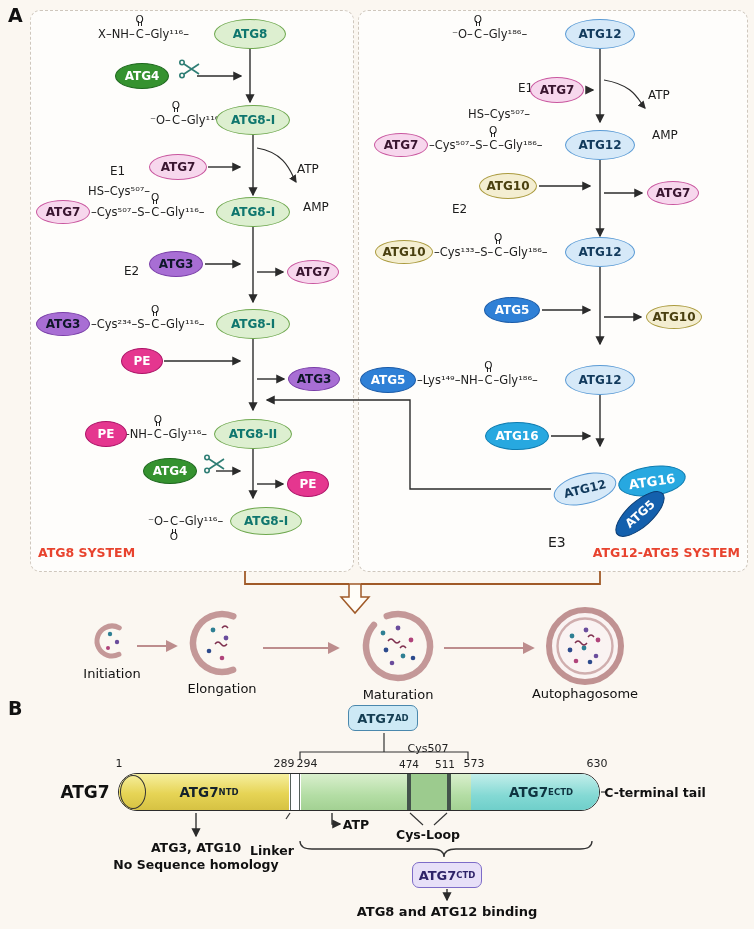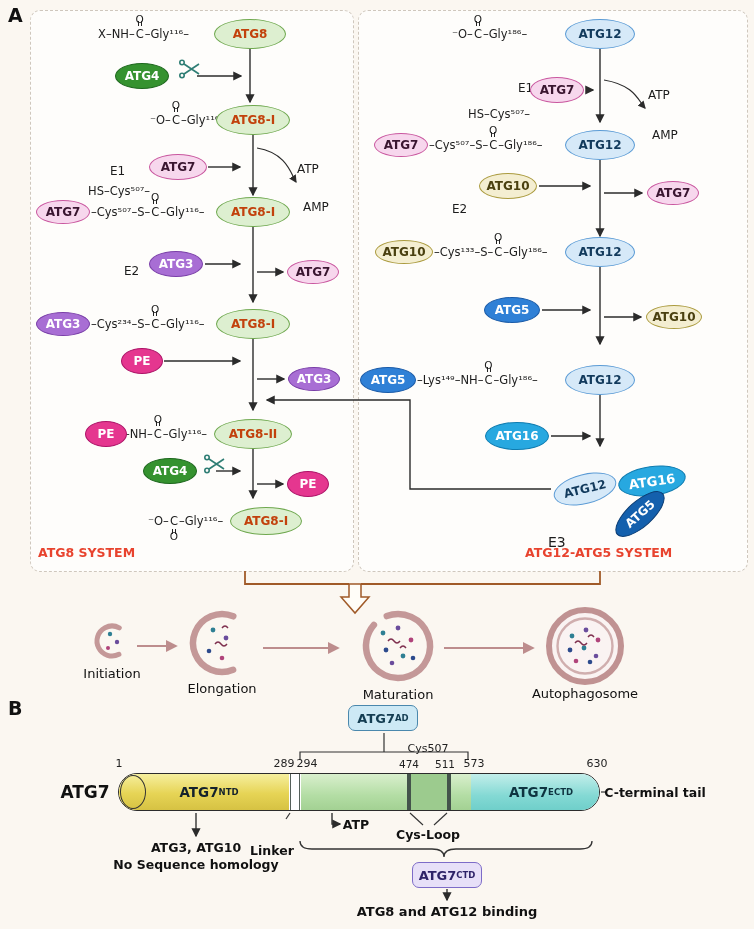--- a/index.html
+++ b/index.html
@@ -11,24 +11,24 @@
   .txt{position:absolute;font-size:11.5px;white-space:nowrap;z-index:3;margin-top:24px;}
   .formula{position:absolute;font-size:11.5px;white-space:nowrap;z-index:3;}
   .carbonyl{position:relative;display:inline-block;padding:0 1px;}
   .carbonyl .co{position:absolute;left:50%;transform:translateX(-50%);top:-14px;font-size:10.5px;}
   .carbonyl .dbond{position:absolute;left:50%;transform:translateX(-50%);top:-6px;width:4px;height:5px;
                    border-left:1.1px solid #222;border-right:1.1px solid #222;box-sizing:border-box;}
   .carbonyl.down .co{top:auto;bottom:-14px;}
   .carbonyl.down .dbond{top:auto;bottom:-6px;}
   .chip{position:absolute;transform:translate(-50%,-50%);display:flex;align-items:center;justify-content:center;
         border-radius:50%;font-weight:600;font-size:12px;white-space:nowrap;z-index:4;box-sizing:border-box;}
-  .c-green{background:#ddefd0;border:1.6px solid #6fa84f;color:#c2410c;}
+  .c-green{background:#ddefd0;border:1.6px solid #6fa84f;color:#0f766e;}
   .c-dgreen{background:#35922f;border:1.6px solid #1d671d;color:#fff;}
   .c-pink{background:#f7d7ed;border:1.6px solid #c9579f;color:#3a1630;}
-  .c-purple{background:#a86ed4;border:1.6px solid #7a3fa8;color:#ffffff;}
+  .c-purple{background:#a86ed4;border:1.6px solid #7a3fa8;color:#0f172a;}
   .c-magenta{background:#e5368f;border:1.6px solid #ad1468;color:#fff;font-weight:700;}
   .c-bluelight{background:#d6e9f8;border:1.6px solid #5b9bd5;color:#123a5c;}
   .c-tan{background:#f4eed1;border:1.6px solid #ab9b3f;color:#4a4010;}
   .c-blue{background:#2f80d6;border:1.6px solid #1a5ba8;color:#fff;}
   .c-cyan{background:#27a8e0;border:1.6px solid #0f7cb0;color:#fff;font-weight:700;}
   .c-navy{background:#1460ad;border:1.6px solid #0b3c72;color:#fff;}
   .syslabel{position:absolute;font-size:12.5px;font-weight:700;color:#e8432e;z-index:3;}
   .stage-label{position:absolute;transform:translateX(-50%);font-size:13px;font-weight:500;color:#111;z-index:3;}
   .num{position:absolute;transform:translateX(-50%);font-size:11px;color:#222;z-index:3;}
   .num.small{font-size:10.5px;}
@@ -264,21 +264,21 @@
   </div>
   <div class="chip c-bluelight" style="left:600px;top:380px;width:70px;height:30px">ATG12</div>
 
   <div class="chip c-cyan" style="left:517px;top:436px;width:64px;height:28px">ATG16</div>
 
   <div class="txt" style="left:548px;top:510px;font-size:14px">E3</div>
   <div class="chip c-bluelight" style="left:585px;top:489px;width:64px;height:30px;transform:translate(-50%,-50%) rotate(-14deg)">ATG12</div>
   <div class="chip c-cyan" style="left:652px;top:481px;width:68px;height:30px;font-size:13px;transform:translate(-50%,-50%) rotate(-8deg)">ATG16</div>
   <div class="chip c-navy" style="left:640px;top:514px;width:62px;height:26px;transform:translate(-50%,-50%) rotate(-42deg)">ATG5</div>
 
-  <div class="syslabel" style="left:525px;top:545px;width:215px;">ATG12-ATG5 SYSTEM</div>
+  <div class="syslabel" style="left:525px;top:545px;width:215px;text-align:right">ATG12-ATG5 SYSTEM</div>
 
   <div class="stage-label" style="left:112px;top:666px">Initiation</div>
   <div class="stage-label" style="left:222px;top:681px">Elongation</div>
   <div class="stage-label" style="left:398px;top:687px">Maturation</div>
   <div class="stage-label" style="left:585px;top:686px">Autophagosome</div>
 
   <div class="dombox adbox" style="left:348px;top:705px;width:70px;height:26px">
     <span>ATG7</span>
       <span class="dsup">AD</span>
   </div>

